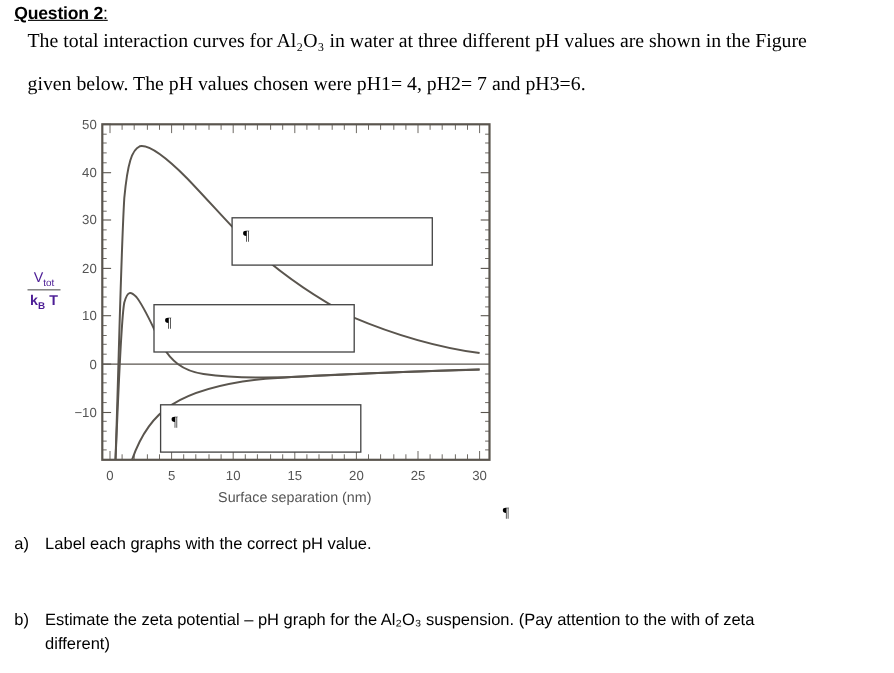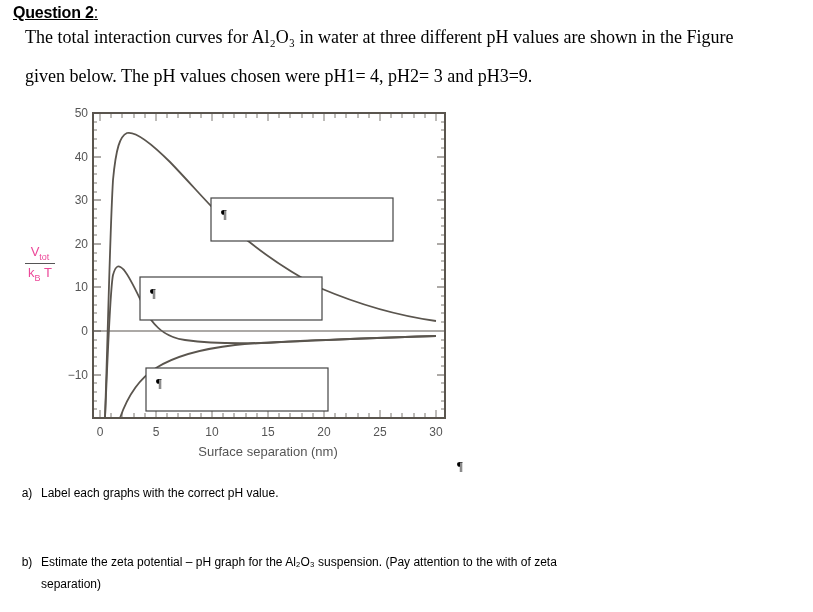--- a/index.html
+++ b/index.html
@@ -2,39 +2,39 @@
 <html><head>
 <meta charset="utf-8">
 <style>
   html,body{margin:0;padding:0;background:#ffffff;}
   body{width:813px;height:612px;position:relative;overflow:hidden;font-family:"Liberation Serif",serif;color:#000;}
   .q-title{position:absolute;left:13px;top:4px;font-family:"Liberation Sans",sans-serif;font-size:16px;font-weight:bold;text-decoration:underline;letter-spacing:-0.2px;}
   .q-title .colon{font-weight:normal;text-decoration:none;}
   .q-line{position:absolute;left:25px;font-size:18px;white-space:nowrap;}
   .l1{top:27px;}
   .l2{top:66px;}
-  .ylab{position:absolute;left:25px;top:244px;font-family:"Liberation Sans",sans-serif;font-size:13px;color:#ec4899;text-align:center;width:30px;}
+  .ylab{position:absolute;left:25px;top:244px;font-family:"Liberation Sans",sans-serif;font-size:13px;color:#4c1d95;text-align:center;width:30px;}
   .ylab .num{border-bottom:1px solid #555;padding:0 1px 1px 1px;display:block;}
-  .ylab .den{display:block;padding-top:1px;}
+  .ylab .den{display:block;padding-top:1px;font-weight:bold;}
   .ylab sub{font-size:9px;}
   .pilcrow-free{position:absolute;left:457px;top:458px;font-size:13px;color:#000;}
-  .qa{position:absolute;left:13px;font-family:"Liberation Sans",sans-serif;font-size:12px;text-align:center;}
+  .qa{position:absolute;left:13px;font-family:"Liberation Sans",sans-serif;font-size:15px;}
   .qa .lbl{display:inline-block;width:28px;}
   .qa-a{top:486px;}
   .qa-b{top:555px;}
   .qa-b2{top:577px;left:41px;}
   .tick-label{font-family:"Liberation Sans",sans-serif;font-size:12px;fill:#555;}
   .xlabel{font-family:"Liberation Sans",sans-serif;font-size:13px;fill:#555;}
 </style>
 </head>
 <body>
 
 <div class="q-title"><span>Question 2</span><span class="colon">:</span></div>
 <div class="q-line l1">The total interaction curves for Al₂O₃ in water at three different pH values are shown in the Figure</div>
-<div class="q-line l2">given below. The pH values chosen were pH1= 4, pH2= 3 and pH3=9.</div>
+<div class="q-line l2">given below. The pH values chosen were pH1= 4, pH2= 7 and pH3=6.</div>
 
 <div class="ylab">
   <span class="num"><span>V</span><sub>tot</sub></span>
   <span class="den"><span>k</span><sub>B</sub><span> T</span></span>
 </div>
 
 <svg width="813" height="470" style="position:absolute;left:0;top:0;">
 
   <rect x="93" y="113" width="352" height="305" fill="none" stroke="#5a554e" stroke-width="2"></rect>
 
@@ -215,13 +215,13 @@
   <g>
     <rect x="146" y="368" width="182" height="43" fill="#ffffff" stroke="#444" stroke-width="1.2"></rect>
     <text x="156" y="387" font-family="Liberation Serif, serif" font-size="13" fill="#000">¶</text>
   </g>
 </svg>
 
 <div class="pilcrow-free">¶</div>
 
 <div class="qa qa-a"><span class="lbl">a)</span><span>Label each graphs with the correct pH value.</span></div>
 <div class="qa qa-b"><span class="lbl">b)</span><span>Estimate the zeta potential – pH graph for the Al₂O₃ suspension. (Pay attention to the with of zeta</span></div>
-<div class="qa qa-b2">separation)</div>
+<div class="qa qa-b2">different)</div>
 
 </body></html>

